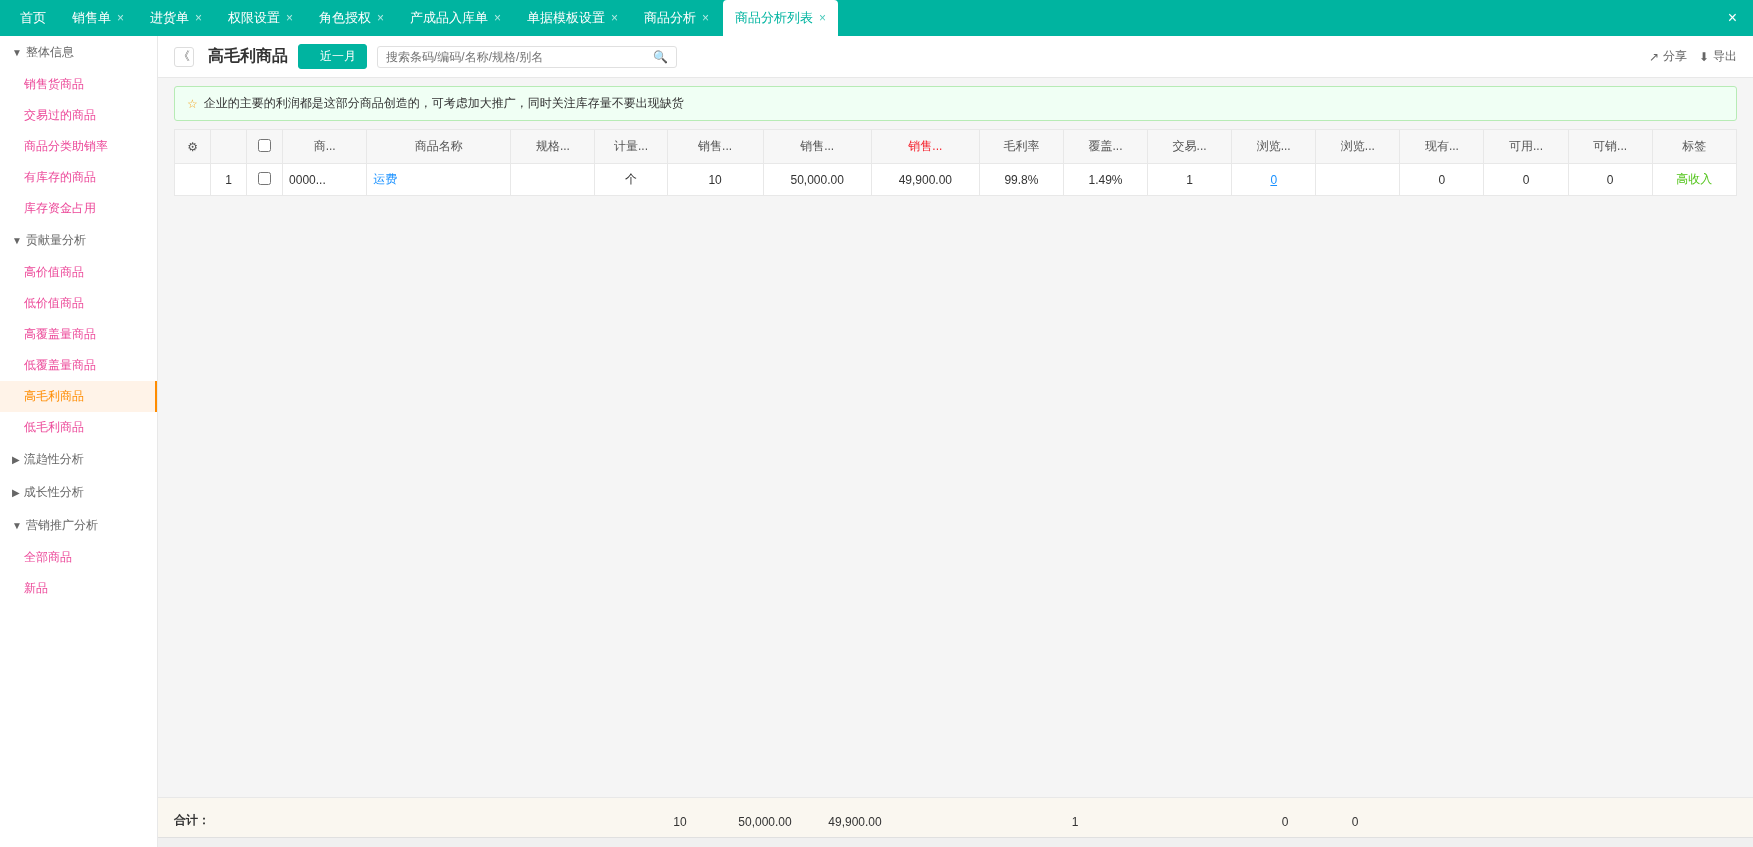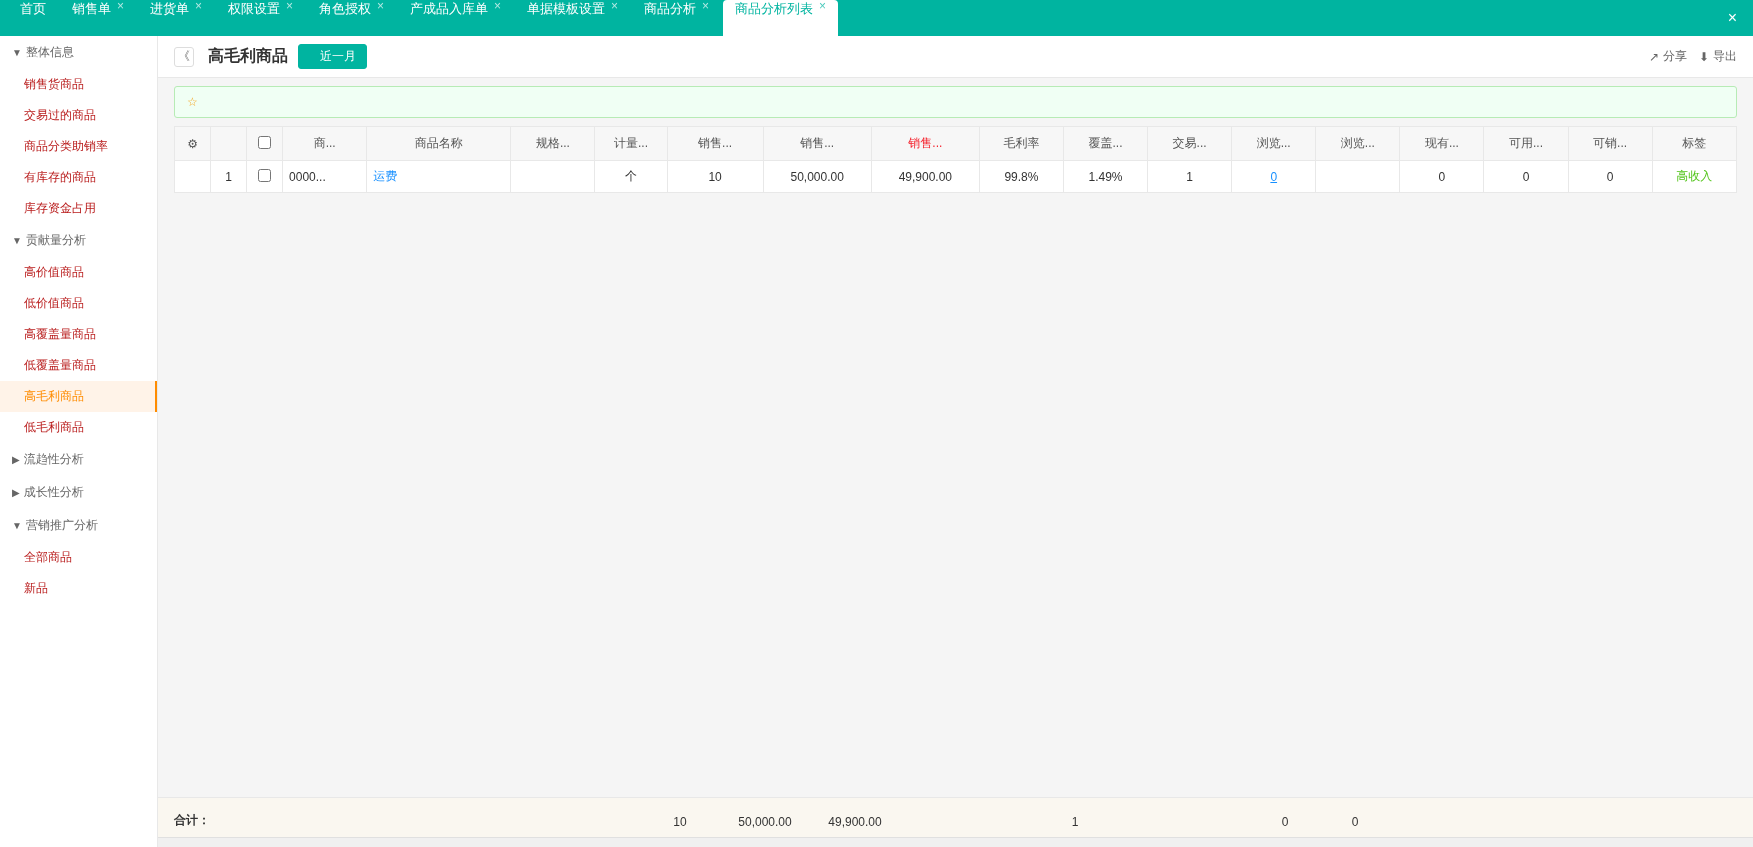--- a/index.html
+++ b/index.html
@@ -9,21 +9,21 @@
     .top-nav {
       display: flex;
       align-items: center;
       background: #00b4a0;
       height: 36px;
       padding: 0 8px;
       gap: 2px;
     }
     .top-nav .nav-item {
       display: flex;
-      align-items: flex-start;
+      align-items: center;
       padding: 0 12px;
       height: 36px;
       color: #fff;
       cursor: pointer;
       font-size: 13px;
       white-space: nowrap;
       position: relative;
     }
     .top-nav .nav-item.active {
       background: #fff;
@@ -66,21 +66,21 @@
       align-items: center;
       padding: 8px 12px;
       font-size: 12px;
       color: #666;
       cursor: pointer;
     }
     .sidebar-group-header .arrow { margin-right: 4px; font-size: 10px; }
     .sidebar-item {
       padding: 7px 12px 7px 24px;
       font-size: 12px;
-      color: #b91c1c;
+      color: #ec4899;
       cursor: pointer;
       white-space: nowrap;
     }
     .sidebar-item.active {
       background: #fff3e8;
       color: #ff8c00;
       border-right: 2px solid #ff8c00;
     }
 
     
@@ -369,34 +369,39 @@
       <span>新品</span>
     </div>
   </aside>
 
   <div class="content-area">
 
     <div class="content-header">
       <div class="collapse-btn">《</div>
       <div class="content-title">高毛利商品</div>
       <button class="filter-btn active">近一月</button>
+      <div class="search-box">
+        <input type="text" placeholder="搜索条码/编码/名称/规格/别名" style="">
+        <span class="search-icon">🔍</span>
+      </div>
       <div class="header-actions">
         <div class="action-btn">
           <span>↗</span>
           <span>分享</span>
         </div>
         <div class="action-btn">
           <span>⬇</span>
           <span>导出</span>
         </div>
       </div>
     </div>
 
     <div class="info-banner">
       <span class="info-icon">☆</span>
+      <span>企业的主要的利润都是这部分商品创造的，可考虑加大推广，同时关注库存量不要出现缺货</span>
     </div>
 
     <div class="table-container">
       <table class="data-table">
         <thead>
           <tr>
             <th class="col-settings">⚙</th>
             <th class="col-num"></th>
             <th class="col-check"><input type="checkbox" style=""></th>
             <th class="col-code">

